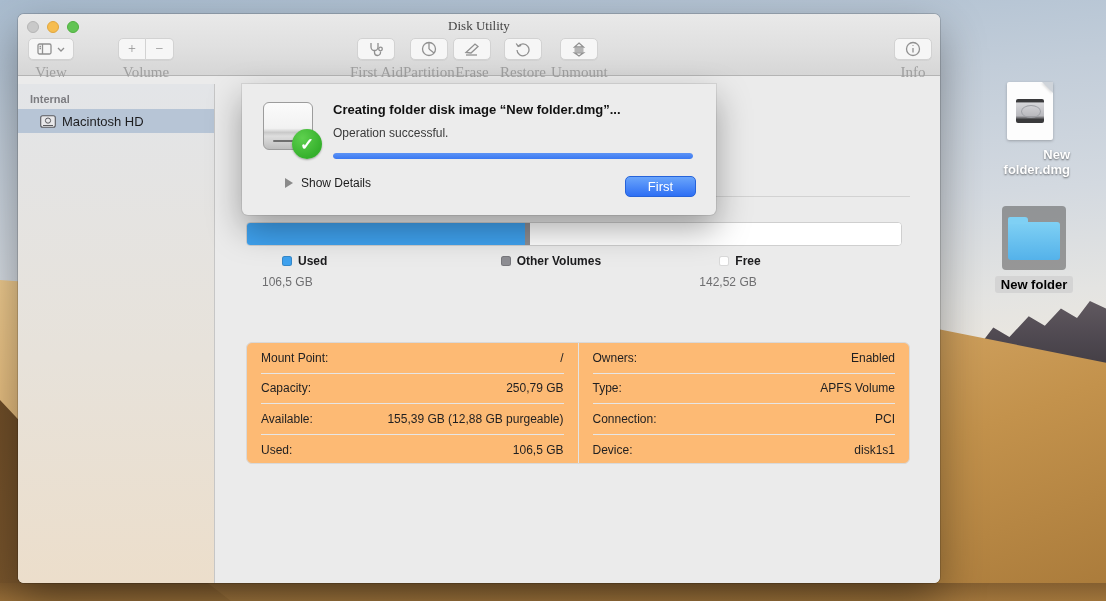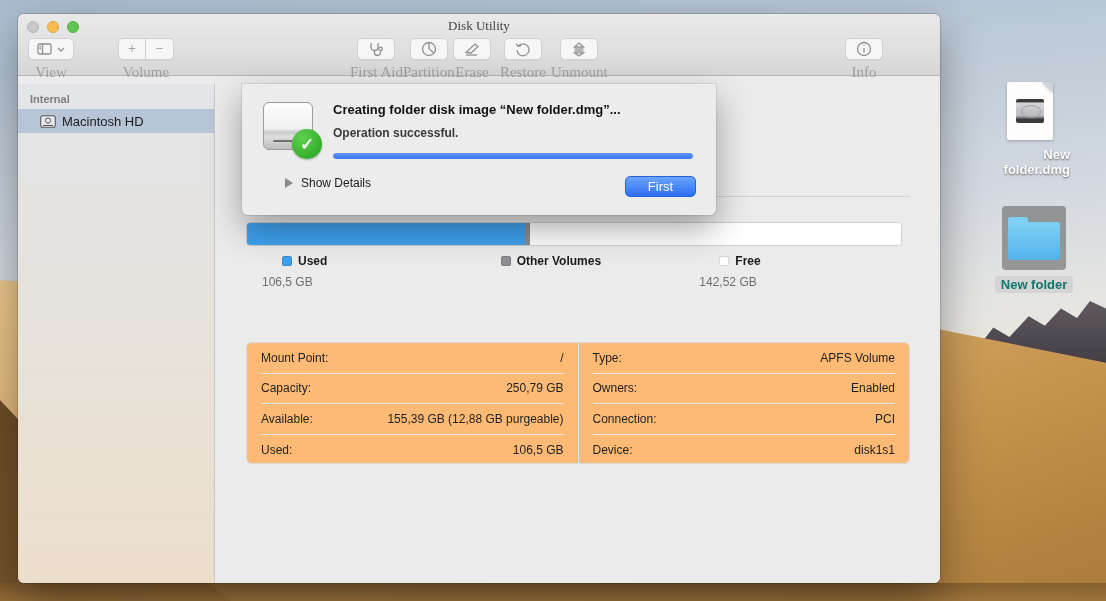--- a/index.html
+++ b/index.html
@@ -36,21 +36,21 @@
     border:1.5px solid #9ea0a6; border-radius:50%; }
   .icon-label { margin-top:6px; font-size:13px; font-weight:bold; color:#ffffff;
     text-shadow:0 1px 2px rgba(0,0,0,.55); padding:1px 6px; border-radius:3px; }
   .folder-icon-wrap { left:988px; top:206px; width:92px; }
   .folder-selbox { width:64px; height:64px; border-radius:4px; background:rgba(90,90,90,.55);
     display:flex; align-items:center; justify-content:center; }
   .folder-glyph { position:relative; width:52px; height:38px;
     background:linear-gradient(180deg,#7fd0f4 0%,#54b2ea 100%); border-radius:2px 3px 3px 3px; margin-top:6px; }
   .folder-glyph::before { content:""; position:absolute; left:0; top:-5px; width:20px; height:7px;
     background:#7fd0f4; border-radius:2px 3px 0 0; }
-  .label-selected { color:#0f766e; text-shadow:none; background:#d4d4d4;text-align:center; }
+  .label-selected { color:#000000; text-shadow:none; background:#d4d4d4;text-align:center; }
 
   
   .window { position:absolute; left:18px; top:14px; width:922px; height:569px;
     border-radius:6px; box-shadow:0 18px 45px rgba(0,0,0,.38), 0 0 0 1px rgba(0,0,0,.15);
     background:#ebebeb; overflow:visible; }
   .chrome { position:absolute; left:0; top:0; width:100%; height:62px;
     background:linear-gradient(180deg,#e9e9e9 0%,#e0e0e0 55%,#d6d6d6 100%);
     border-bottom:1px solid #b4b4b4; border-radius:6px 6px 0 0;font-family:Liberation Serif, serif; }
   .titlebar { position:relative; height:22px; }
   .traffic { position:absolute; top:7px; width:12px; height:12px; border-radius:50%; }
@@ -66,21 +66,21 @@
     border:1px solid #d2d2d2; border-radius:5px; display:flex; align-items:center;
     justify-content:center; gap:5px; box-shadow:0 1px 0 rgba(0,0,0,.04); }
   .tb-label { margin-top:4px; font-size:15px; color:#9f9f9f; }
   .seg { display:flex; }
   .seg .tb-btn { border-radius:0; min-width:28px; border-left-width:0; }
   .seg .tb-btn:first-child { border-radius:5px 0 0 5px; border-left-width:1px; }
   .seg .tb-btn:last-child { border-radius:0 5px 5px 0; }
   .glyph { color:#8f8f8f; font-size:14px; line-height:1; }
   .tb-view { left:10px; } .tb-volume { left:100px; }
   .tb-firstaid { left:332px; } .tb-partition { left:385px; } .tb-erase { left:435px; }
-  .tb-restore { left:482px; } .tb-unmount { left:533px; } .tb-info { left:827px; }
+  .tb-restore { left:482px; } .tb-unmount { left:533px; } .tb-info { left:876px; }
   .tb-svg { stroke:#909090; fill:none; stroke-width:1.3; }
 
   
   .win-body { position:absolute; top:70px; left:0; width:100%; height:499px;
     display:flex; border-radius:0 0 6px 6px; overflow:hidden; }
   .sidebar { width:197px; height:100%; border-right:1px solid #c6c6c6;
     background:linear-gradient(180deg,#e3e5e8 0%,#e7e2da 55%,#ecdecb 100%); }
   .sb-section { padding:9px 12px 4px 12px; font-size:11px; font-weight:bold; color:#7c7c80; }
   .sb-row { height:24px; display:flex; align-items:center; gap:6px; padding-left:22px;
     font-size:13px; color:#1d1d1f; }
@@ -120,21 +120,21 @@
   .dlg-drive { position:absolute; left:18px; top:14px; width:58px; height:58px; }
   .drive-body { position:absolute; left:3px; top:4px; width:50px; height:48px; border-radius:6px;
     border:1px solid #9c9c9c;
     background:linear-gradient(180deg,#fbfbfb 0%,#f2f2f2 55%,#c9c9c9 64%,#dedede 72%,#bdbdbd 100%); }
   .drive-slot { position:absolute; left:9px; bottom:7px; width:26px; height:2px; background:#6f6f6f; border-radius:1px; }
   .badge { position:absolute; right:-4px; bottom:-3px; width:30px; height:30px; border-radius:50%;
     background:radial-gradient(circle at 35% 30%, #5ed04e 0%, #35b02c 70%);
     box-shadow:0 1px 2px rgba(0,0,0,.3); display:flex; align-items:center; justify-content:center;
     color:#fff; font-size:17px; font-weight:bold; }
   .dlg-title { position:absolute; left:91px; top:18px; font-size:13px; font-weight:bold; color:#111; }
-  .dlg-msg { position:absolute; left:91px; top:42px; font-size:12px; color:#3a3a3a;font-weight:bold; }
+  .dlg-msg { position:absolute; left:91px; top:42px; font-size:12px; color:#3a3a3a; }
   .dlg-progress { position:absolute; left:91px; top:69px; width:360px; height:6px;
     background:#d8d8d8; border-radius:3px; overflow:hidden; }
   .dlg-progress-fill { height:100%; background:linear-gradient(180deg,#5c93f6,#3a78f2); border-radius:3px; }
   .dlg-details { position:absolute; left:22px; top:92px; display:flex; align-items:center; gap:8px;
     font-size:12px; color:#1c1c1c;padding-left:21px; }
   .disclosure { width:0; height:0; border-style:solid; border-width:5px 0 5px 8px;
     border-color:transparent transparent transparent #8a8a8a; }
   .done-btn { position:absolute; left:383px; top:92px; width:71px; height:21px;
     background:linear-gradient(180deg,#6aa5fb 0%,#2e6ff4 100%);
     border:1px solid #2663da; border-radius:5px; color:#fff; font-size:13px;
@@ -333,26 +333,26 @@
             <span>Available:</span>
             <span>155,39 GB (12,88 GB purgeable)</span>
           </div>
           <div class="detail-row">
             <span>Used:</span>
             <span>106,5 GB</span>
           </div>
         </div>
         <div class="detail-col right">
           <div class="detail-row">
+            <span>Owners:</span>
+            <span>Enabled</span>
+          </div>
+          <div class="detail-row">
             <span>Type:</span>
             <span>APFS Volume</span>
-          </div>
-          <div class="detail-row">
-            <span>Owners:</span>
-            <span>Enabled</span>
           </div>
           <div class="detail-row">
             <span>Connection:</span>
             <span>PCI</span>
           </div>
           <div class="detail-row">
             <span>Device:</span>
             <span>disk1s1</span>
           </div>
         </div>

